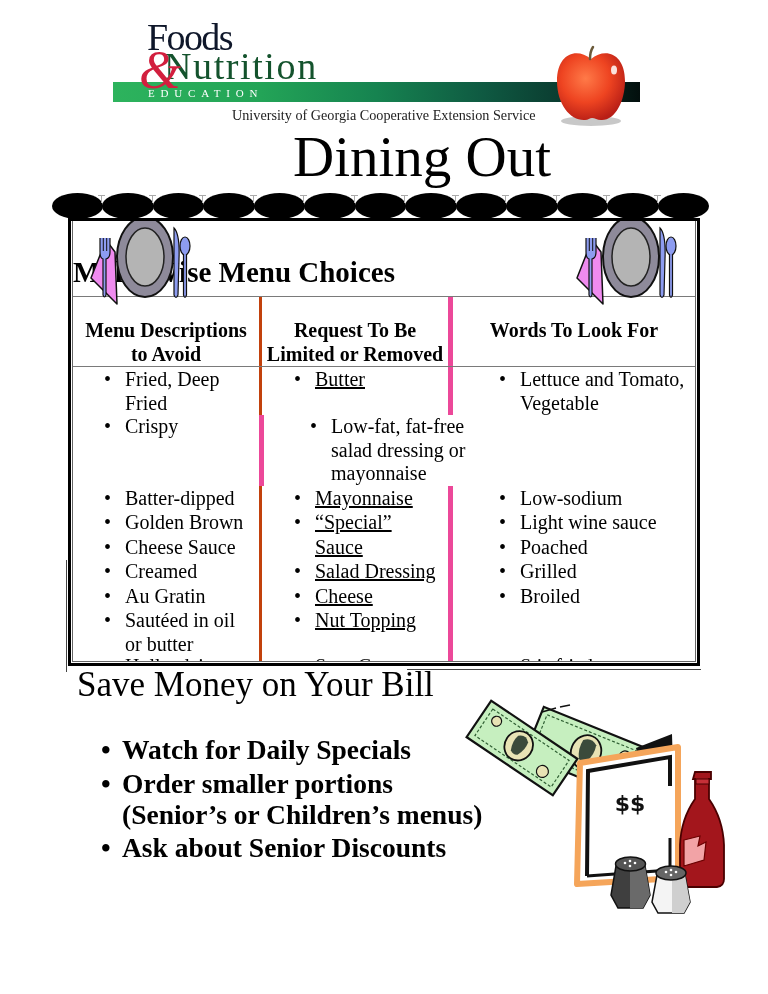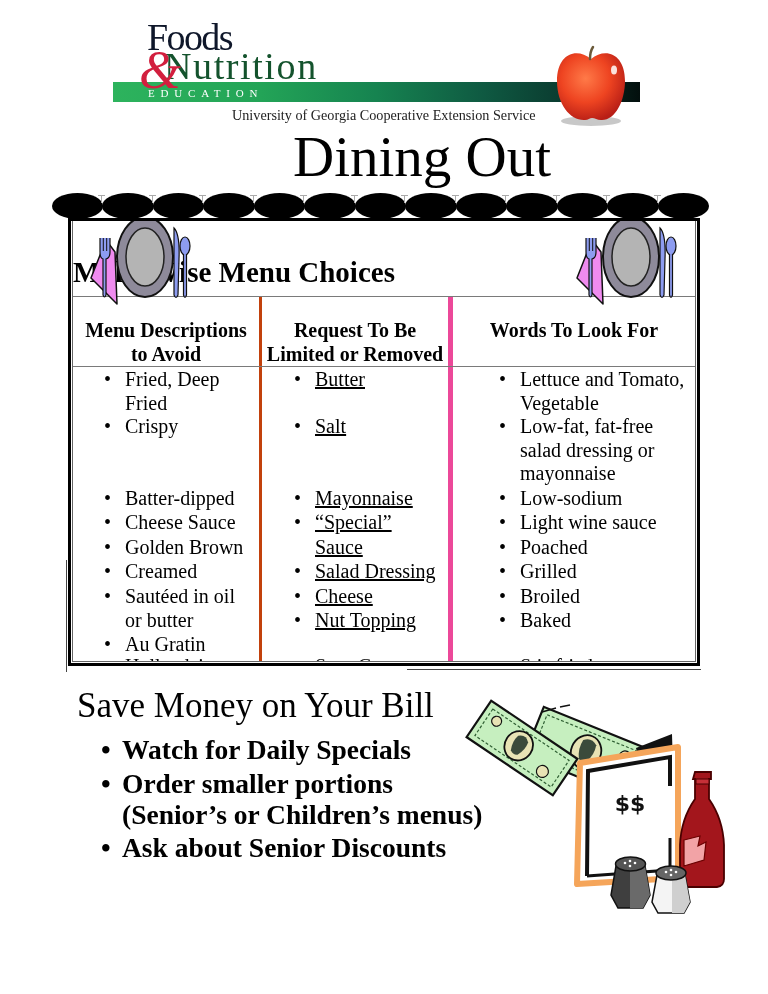--- a/index.html
+++ b/index.html
@@ -63,21 +63,21 @@
 
   ul.bl { list-style:none; margin:0; padding:0; }
   ul.bl li { position:relative; }
   ul.bl li::before { content:"\2022"; position:absolute; left:-21px; top:0; }
   .c1 ul.bl { padding-left:52px; padding-right:8px; }
   .c2 ul.bl { padding-left:53px; padding-right:8px;text-decoration:underline; }
   .c3 ul.bl { padding-left:67px; padding-right:5px; }
   .clipped li { top:-3px; }
 
   
-  .save-heading { left:77px; top:688px; font-size:35px; line-height:35px; white-space:nowrap; }
+  .save-heading { left:77px; top:667px; font-size:35px; line-height:35px; white-space:nowrap; }
   .save-list { left:122px; top:734px; width:372px; font-size:27.5px; line-height:31px; margin:0; padding:0; list-style:none; }
   .save-list li { position:relative; margin-bottom:2.5px;font-weight:bold; }
   .save-list li::before { content:"\2022"; position:absolute; left:-21px; top:0; }
 
   .money-art { left:460px; top:690px; }
 </style>
 </head>
 <body>
 
 <div class="abs logo-foods">Foods</div>
@@ -174,60 +174,54 @@
             </ul>
         </div>
       </div>
 
       <div class="trow r-tight">
         <div class="tcell c1">
           <ul class="bl">
               <li>Crispy</li>
             </ul>
         </div>
-        <div class="tcell c2">
-          <ul class="bl">
-              <li>Salt</li>
-            </ul>
-        </div>
         <div class="tcell c3">
           <ul class="bl">
               <li>Low-fat, fat-free salad dressing or mayonnaise</li>
             </ul>
         </div>
       </div>
 
       <div class="trow r-loose">
         <div class="tcell c1">
           <ul class="bl">
             <li>Batter-dipped</li>
+            <li>Golden Brown</li>
             <li>Cheese Sauce</li>
-            <li>Golden Brown</li>
             <li>Creamed</li>
+            <li>Au Gratin</li>
             <li>Sautéed in oil or butter</li>
-            <li>Au Gratin</li>
           </ul>
         </div>
         <div class="tcell c2">
           <ul class="bl">
             <li>Mayonnaise</li>
             <li>“Special” Sauce</li>
             <li>Salad Dressing</li>
             <li>Cheese</li>
             <li>Nut Topping</li>
           </ul>
         </div>
         <div class="tcell c3">
           <ul class="bl">
             <li>Low-sodium</li>
             <li>Light wine sauce</li>
             <li>Poached</li>
             <li>Grilled</li>
             <li>Broiled</li>
-            <li>Baked</li>
           </ul>
         </div>
       </div>
 
       <div class="trow r-loose">
         <div class="tcell c1">
           <ul class="bl clipped">
               <li>Hollandaise</li>
             </ul>
         </div>

